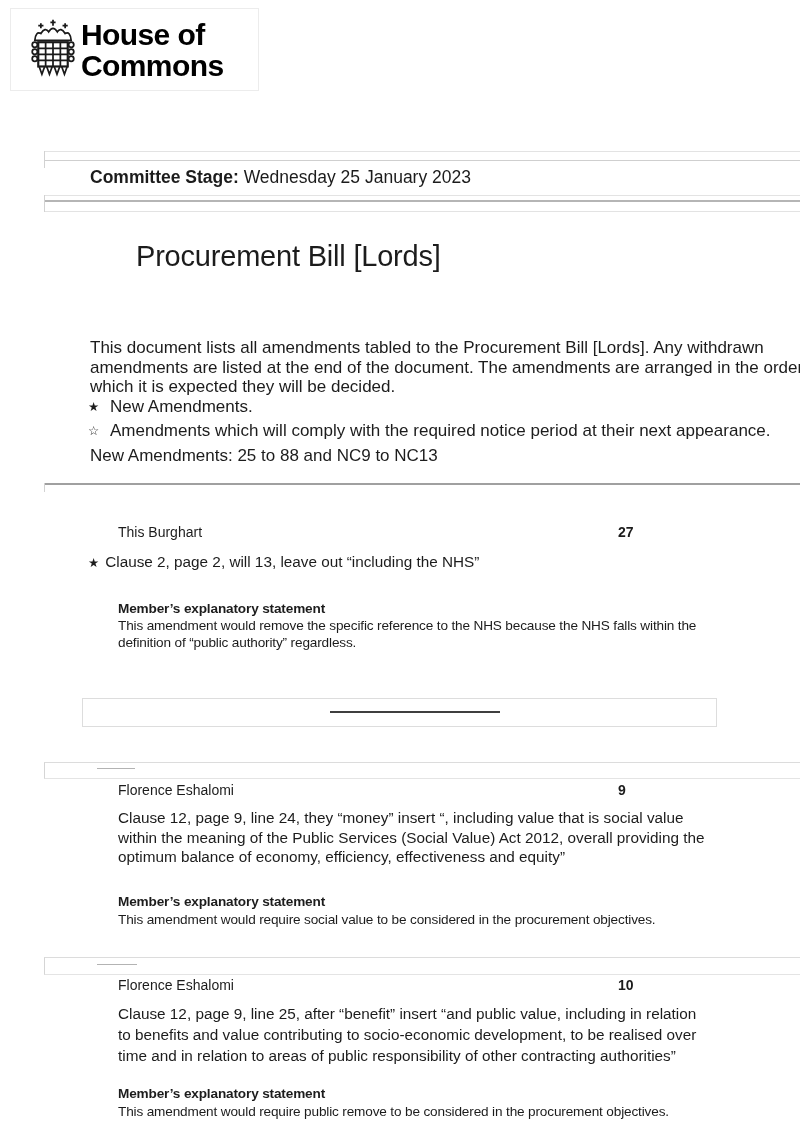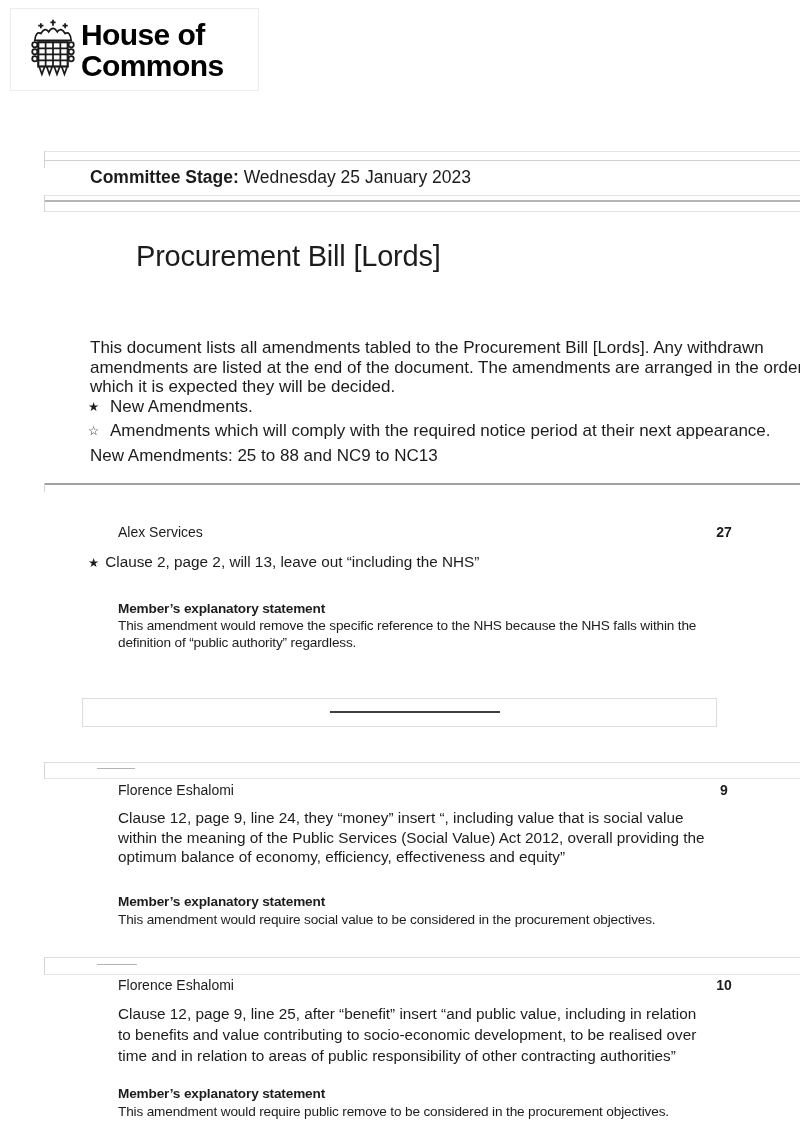--- a/index.html
+++ b/index.html
@@ -24,21 +24,21 @@
   .tick { position:absolute; left:44px; width:1px; background:#d2d2d2; }
 
   .committee { position:absolute; left:90px; top:167px; font-size:17.5px; }
 
   .title    { position:absolute; left:88px; top:240px; font-size:29px; font-weight:normal; letter-spacing:-0.2px;margin-left:48px; }
   .subtitle { position:absolute; left:88px; top:281px; font-size:23.5px; }
 
   .body  { font-size:17px; line-height:19.5px; }
   .sym   { font-size:12.5px; }
   .sponsor { font-size:14px; }
-  .num   { position:absolute; left:680px; width:88px; text-align:center; font-size:14px; font-weight:bold; }
+  .num   { position:absolute; left:618px; width:88px; text-align:left; font-size:14px; font-weight:bold; }
   .clause { font-size:15.3px; line-height:19.5px; }
   .clause-row { display:flex; align-items:baseline; gap:6px; }
   .expl-h { font-size:13.6px; font-weight:bold; letter-spacing:-0.15px; }
   .expl   { font-size:13.6px; line-height:17.3px; letter-spacing:-0.15px; }
 
   .divider-box { position:absolute; left:82px; top:698px; width:633px; height:27px; border:1px solid #dddddd; }
   .divider-line { position:absolute; left:330px; top:711px; width:170px; height:2px; background:#3f3f3f; }
 
   .pagebreak { position:absolute; left:44px; width:756px; border-top:1px solid #dcdcdc; border-bottom:1px solid #e4e4e4; border-left:1px solid #d5d5d5; }
   .fragment  { position:absolute; left:97px; height:1px; background:#b3b3b3; }
@@ -97,21 +97,21 @@
 
   <div class="abs sym" style="left:88px; top:399px">★</div>
   <div class="abs body pre" style="left:110px; top:397px">New Amendments.</div>
   <div class="abs sym" style="left:88px; top:423px">☆</div>
   <div class="abs body pre" style="left:110px; top:421px">Amendments which will comply with the required notice period at their next appearance.</div>
   <div class="abs body pre" style="left:90px; top:446px">New Amendments: 25 to 88 and NC9 to NC13</div>
 
   <div class="hr-d" style="top:483px"></div>
   <div class="tick" style="top:483px; height:9px"></div>
 
-  <div class="abs sponsor pre" style="left:118px; top:524px">Alex Services</div>
+  <div class="abs sponsor pre" style="left:118px; top:524px">This Burghart</div>
   <div class="num" style="top:524px">27</div>
   <div class="abs clause-row" style="left:88px; top:552px">
     <span class="sym">★</span>
     <span class="clause pre">Clause 2, page 2, will 13, leave out “including the NHS”</span>
   </div>
   <div class="abs expl-h pre" style="left:118px; top:601px">Member’s explanatory statement</div>
   <div class="abs expl pre" style="left:118px; top:617px">This amendment would remove the specific reference to the NHS because the NHS falls within the
 definition of “public authority” regardless.</div>
 
   <div class="divider-box"></div>

